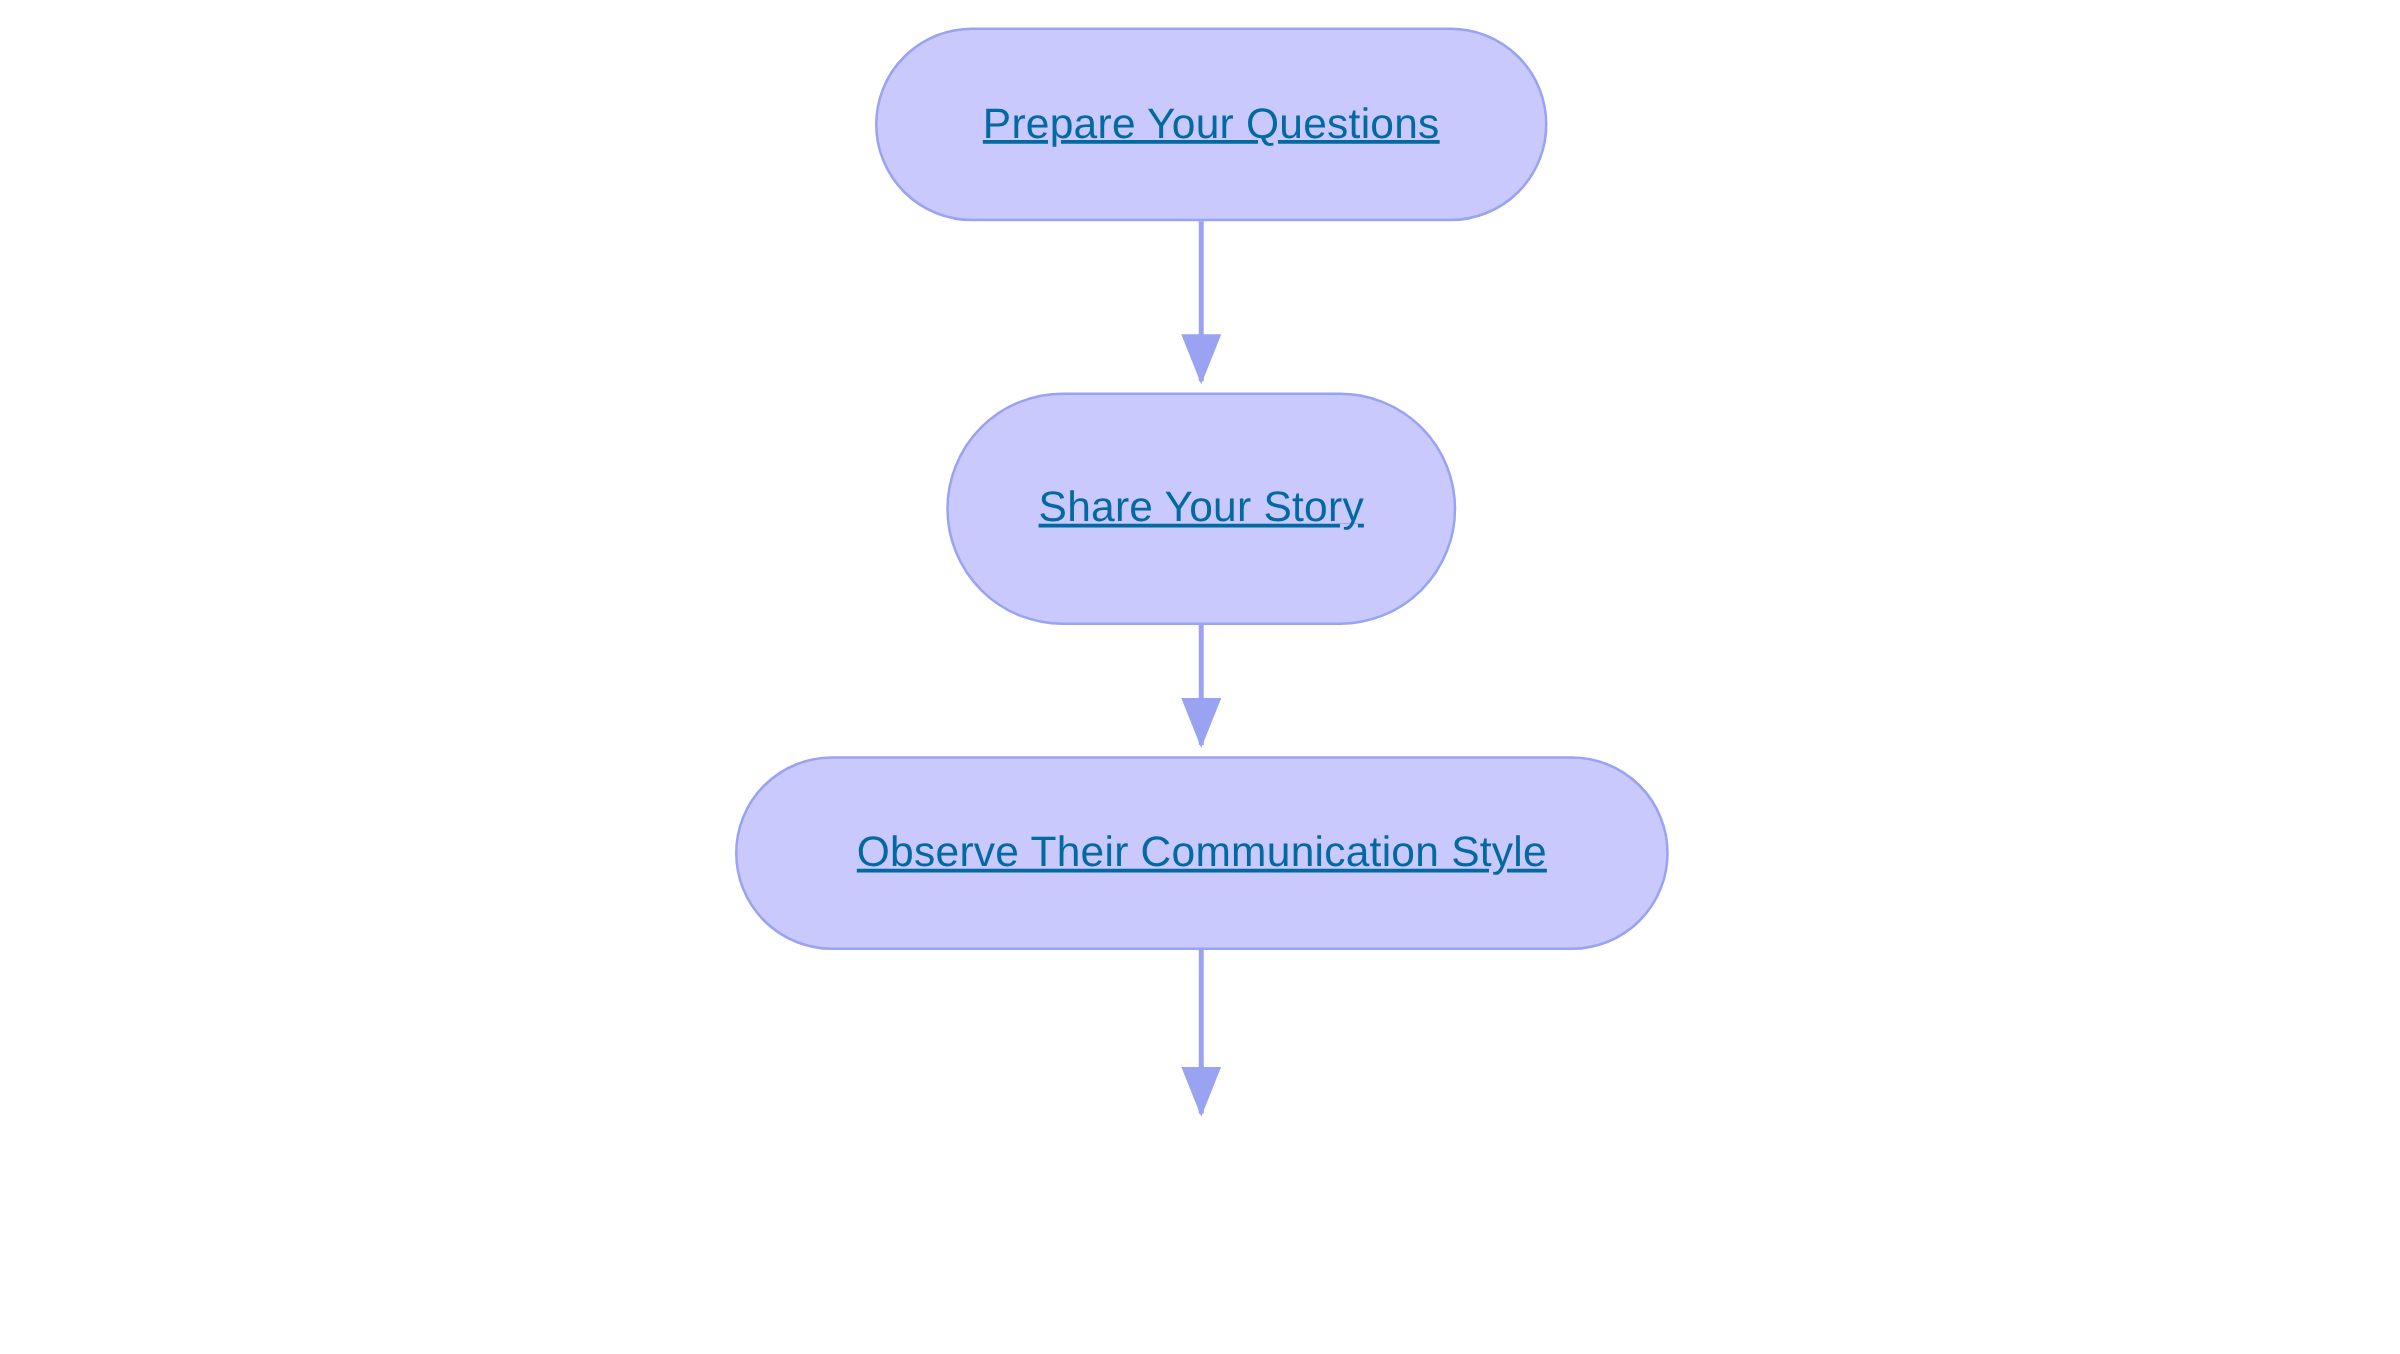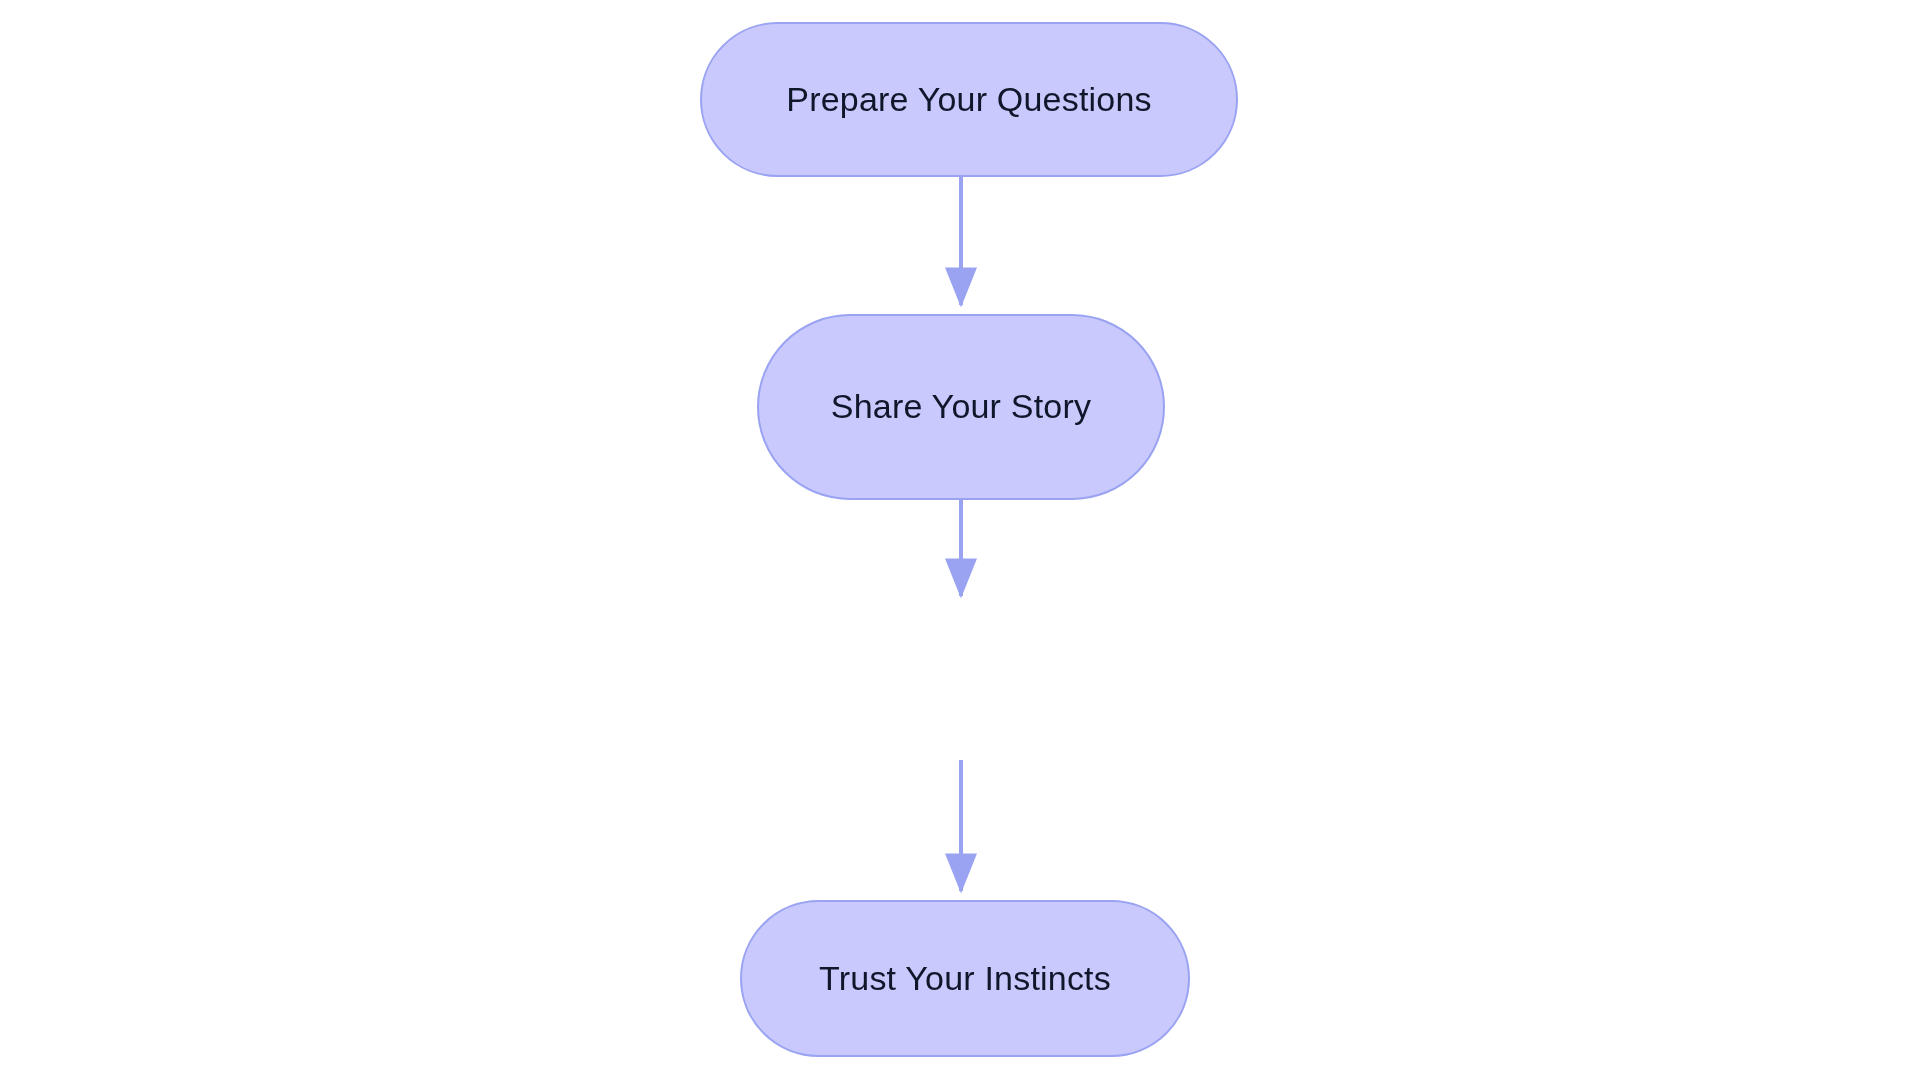--- a/index.html
+++ b/index.html
@@ -37,28 +37,29 @@
     background: #c9c9fd;
     border: 2px solid #9aa3f2;
     border-radius: 999px;
     display: flex;
     align-items: center;
     justify-content: center;
     text-align: center;
   }
 
   .node-label {
-    color: #0f172a;
+    color: #0369a1;
     font-family: "Liberation Sans", sans-serif;
     font-size: 34px;
     font-weight: 400;
     line-height: 1.15;
     letter-spacing: 0.2px;
     white-space: nowrap;
     padding: 0 34px;
+    text-decoration: underline;
   }
 
   
   #node-0 { left: 700px;  top: 22px;   width: 538px; height: 155px; }
   #node-1 { left: 757px;  top: 314px;  width: 408px; height: 186px; }
   #node-2 { left: 588px;  top: 605px;  width: 747px; height: 155px; }
   #node-3 { left: 740px;  top: 900px;  width: 450px; height: 157px; }
 </style>
 </head>
 <body>
@@ -86,18 +87,18 @@
   </svg>
 
   <div class="node" id="node-0">
     <span class="node-label">Prepare Your Questions</span>
   </div>
 
   <div class="node" id="node-1">
     <span class="node-label">Share Your Story</span>
   </div>
 
+  <div class="node" id="node-2">
+    <span class="node-label">Observe Their Communication Style</span>
+  </div>
 
-  <div class="node" id="node-3">
-    <span class="node-label">Trust Your Instincts</span>
-  </div>
 
 </div>
 
 </body></html>

